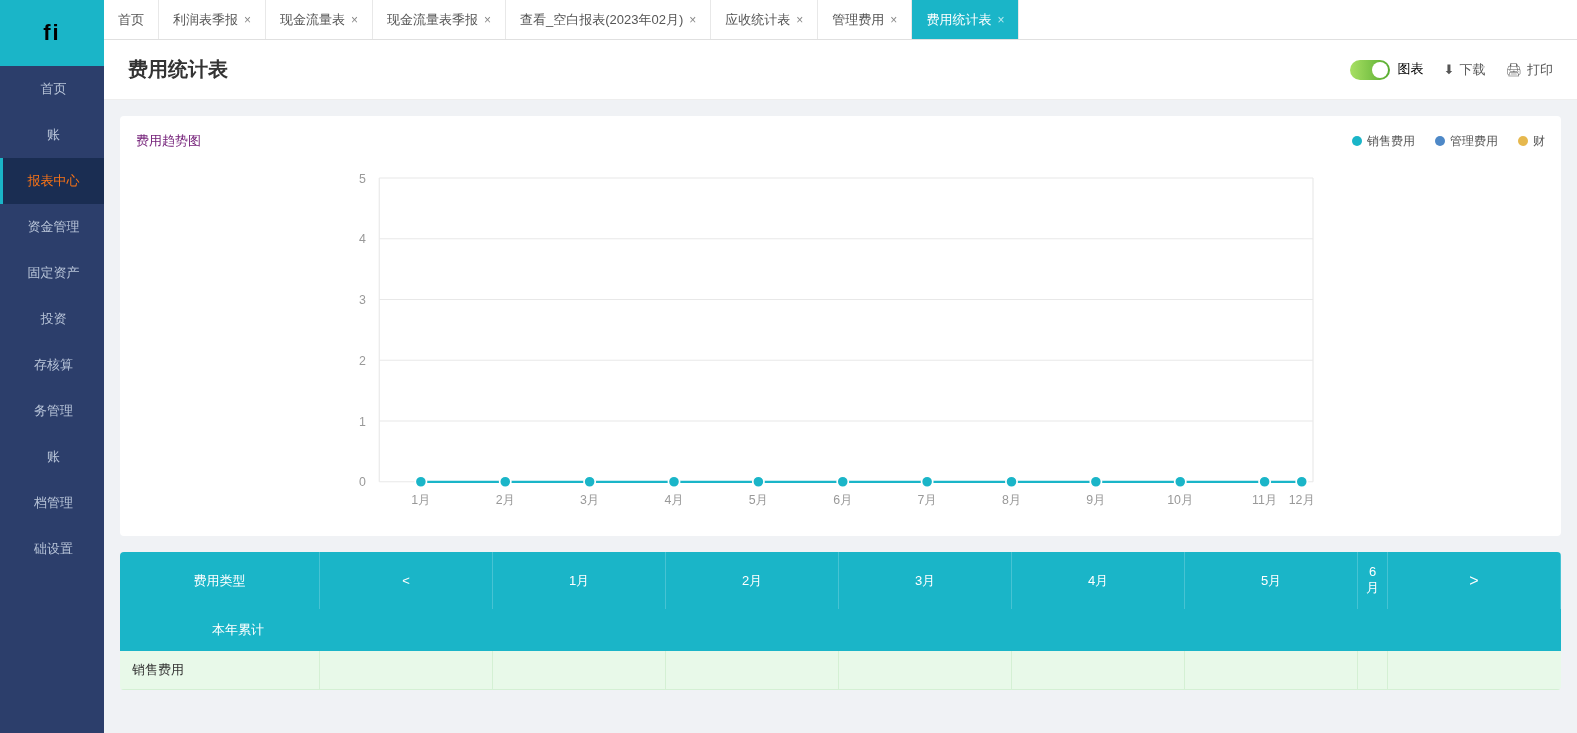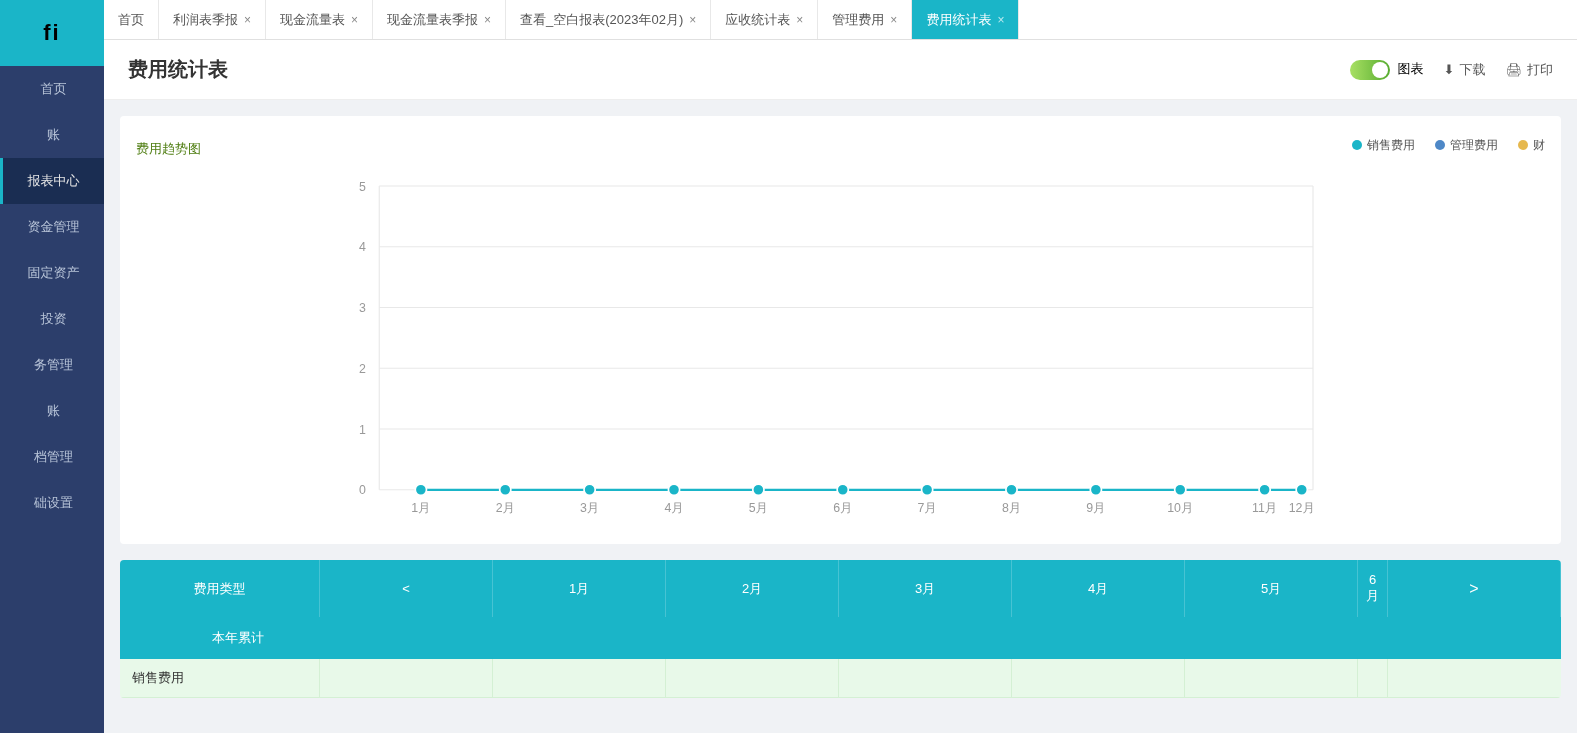--- a/index.html
+++ b/index.html
@@ -27,21 +27,21 @@
       letter-spacing: 2px;
     }
     .sidebar-item {
       color: #b8c4d8;
       padding: 14px 0;
       text-align: center;
       font-size: 13px;
       cursor: pointer;
       border-left: 3px solid transparent;
     }
-    .sidebar-item.active { background: #1a2d52; color: #e5e5e5; border-left: 3px solid #1ab5c8; }
+    .sidebar-item.active { background: #1a2d52; color: #f97316; border-left: 3px solid #1ab5c8; }
 
     
     .main {
       flex: 1;
       display: flex;
       flex-direction: column;
       overflow: hidden;
     }
 
     
@@ -137,22 +137,21 @@
       border-radius: 4px;
     }
     .chart-header {
       display: flex;
       align-items: center;
       justify-content: space-between;
       margin-bottom: 10px;
     }
     .chart-title {
       font-size: 13px;
-      color: #4d7c0f;
-      margin-top: 8px;
+      color: #701a75;
     }
     .legend {
       display: flex;
       gap: 20px;
       align-items: center;
     }
     .legend-item {
       display: flex;
       align-items: center;
       gap: 5px;
@@ -218,20 +217,21 @@
 <body>
 
 <div class="sidebar">
   <div class="sidebar-logo">fi</div>
   <div class="sidebar-item">首页</div>
   <div class="sidebar-item">账</div>
   <div class="sidebar-item active">报表中心</div>
   <div class="sidebar-item">资金管理</div>
   <div class="sidebar-item">固定资产</div>
   <div class="sidebar-item">投资</div>
+  <div class="sidebar-item">存核算</div>
   <div class="sidebar-item">务管理</div>
   <div class="sidebar-item">账</div>
   <div class="sidebar-item">档管理</div>
   <div class="sidebar-item">础设置</div>
 </div>
 
 <div class="main">
 
   <div class="tab-bar">
     <div class="tab tab-home">首页</div>

